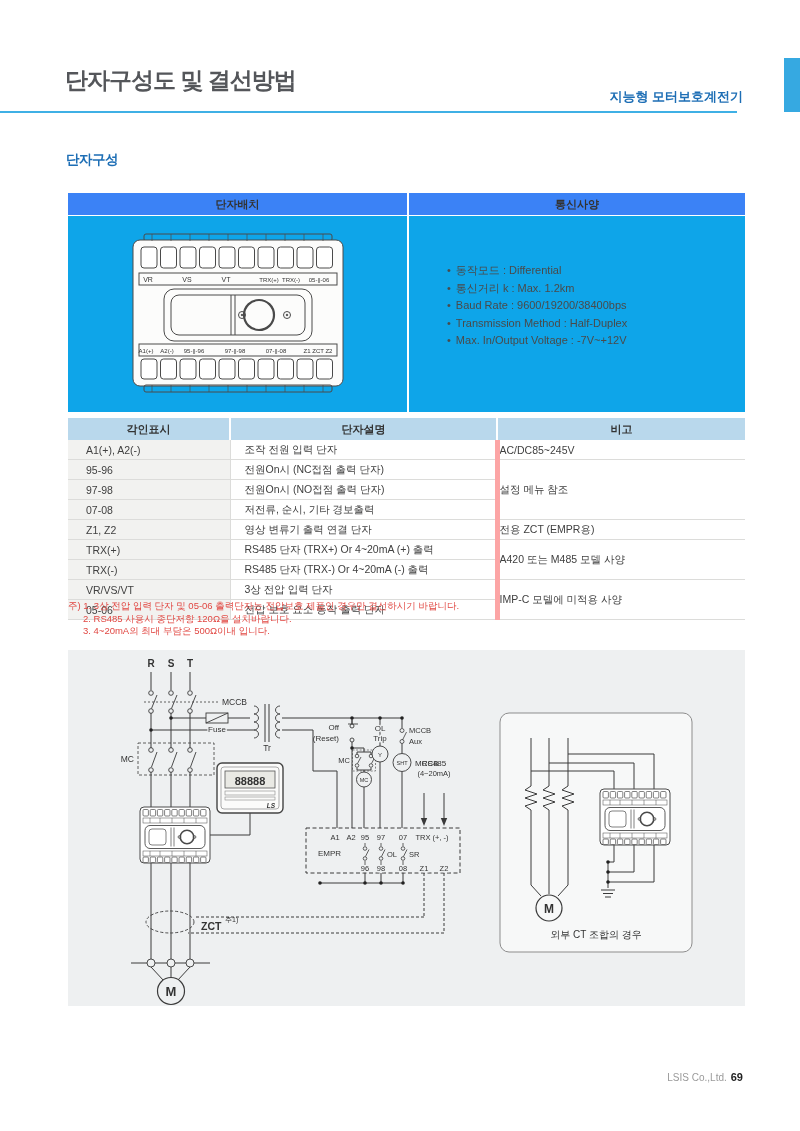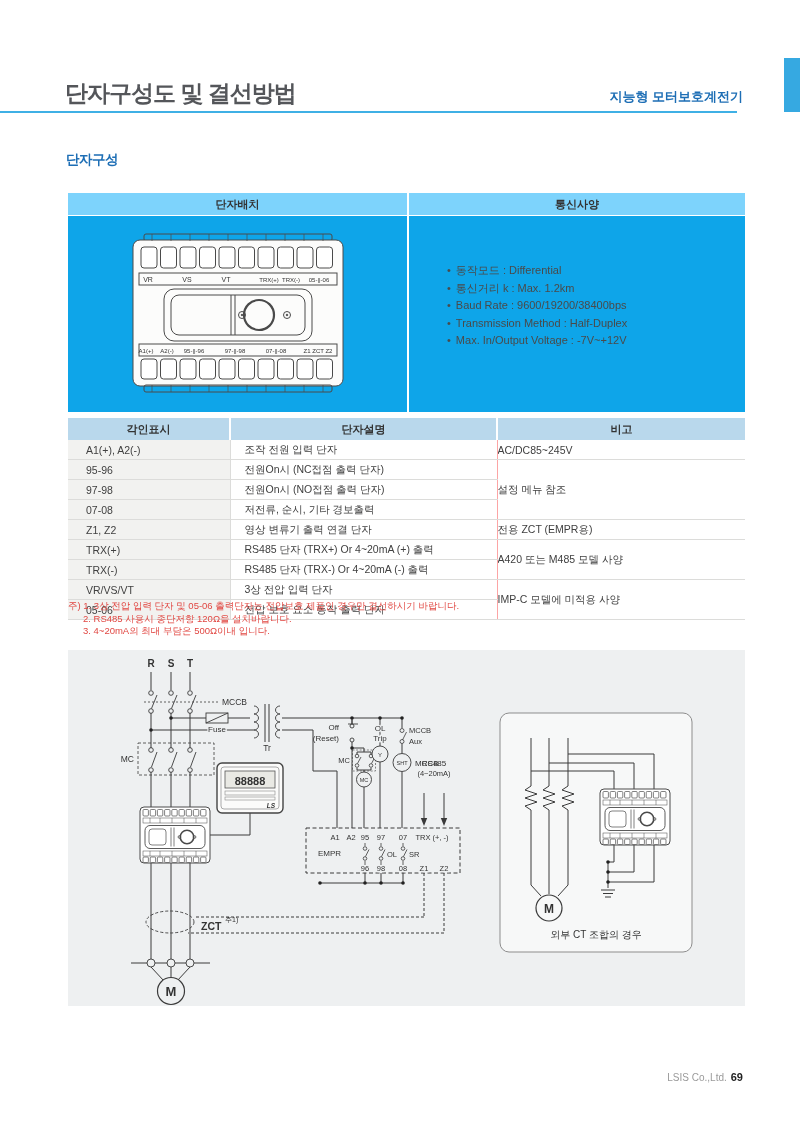--- a/index.html
+++ b/index.html
@@ -1,41 +1,41 @@
 <!DOCTYPE html>
 <html><head>
 <meta charset="utf-8">
 <style>
   html,body{margin:0;padding:0;background:#fff;}
   #page{position:relative;width:800px;height:1131px;background:#fff;overflow:hidden;
         font-family:"Liberation Sans","DejaVu Sans",sans-serif;}
   .edge-tab{position:absolute;right:0;top:58px;width:16px;height:54px;background:#36a9e1;}
-  .title{position:absolute;left:65px;top:78px;font-size:23px;font-weight:bold;color:#54565a;letter-spacing:-1px;}
+  .title{position:absolute;left:65px;top:65px;font-size:23px;font-weight:bold;color:#54565a;letter-spacing:-1px;}
   .subtitle{position:absolute;right:57px;top:88px;font-size:13px;font-weight:bold;color:#1d6eb5;}
   .rule{position:absolute;left:0;top:111px;width:737px;height:2px;background:#3fb0e5;}
   .sec-heading{position:absolute;left:66px;top:151px;font-size:13.5px;font-weight:bold;color:#1d6eb5;letter-spacing:-0.5px;}
 
   .t1{position:absolute;left:68px;top:193px;width:677px;}
   .t1 .hrow{display:flex;gap:2px;}
-  .t1 .hcell{height:22px;background:#7dd3fc;display:flex;align-items:center;justify-content:center;
+  .t1 .hcell{height:22px;background:#3b82f6;display:flex;align-items:center;justify-content:center;
              font-size:11px;font-weight:bold;color:#333;}
   .t1 .hcell.left{width:339px;} .t1 .hcell.right{width:336px;}
   .t1 .brow{display:flex;gap:2px;margin-top:1px;}
   .t1 .bcell{height:196px;background:#0ea5e9;}
   .t1 .bcell.left{width:339px;display:flex;align-items:center;justify-content:center;}
   .t1 .bcell.right{width:336px;box-sizing:border-box;padding:46px 0 0 38px;}
   .spec-item{font-size:11px;color:#4a4a4a;line-height:17.5px;white-space:nowrap;}
   .spec-item .b{margin-right:5px;color:#4a4a4a;}
 
   table.t2{position:absolute;left:68px;top:418px;width:677px;border-collapse:collapse;table-layout:fixed;}
   .t2 th{height:20px;background:#b9d8ec;font-size:11px;font-weight:bold;color:#333;border-right:2px solid #fff;}
   .t2 th:last-child{border-right:none;}
   .t2 td{height:17px;font-size:10.5px;color:#404040;border-bottom:1px solid #dcdcda;white-space:nowrap;overflow:hidden;}
   .t2 td.c1{background:#f2f2f0;padding-left:18px;border-right:1px solid #dcdcda;}
-  .t2 td.c2{background:#fff;padding-left:14px;border-right:1px solid #fca5a5;}
+  .t2 td.c2{background:#fff;padding-left:14px;border-right:5px solid #fca5a5;}
   .t2 td.c3{background:#fff;padding-left:0;}
 
   .notes{position:absolute;font-size:9.5px;color:#e14742;line-height:12.5px;white-space:nowrap;}
   .notes.n1{left:68px;top:600px;} .notes.n2{left:68px;top:1012px;}
   .notes .ind{padding-left:15px;}
 
   .wirebox{position:absolute;left:68px;top:650px;width:677px;height:356px;background:#eef0f1;}
 
   .footer{position:absolute;top:1071px;right:57px;font-size:10px;color:#9a9a9a;}
   .footer .pg{font-size:11px;font-weight:bold;color:#222;margin-left:4px;}

